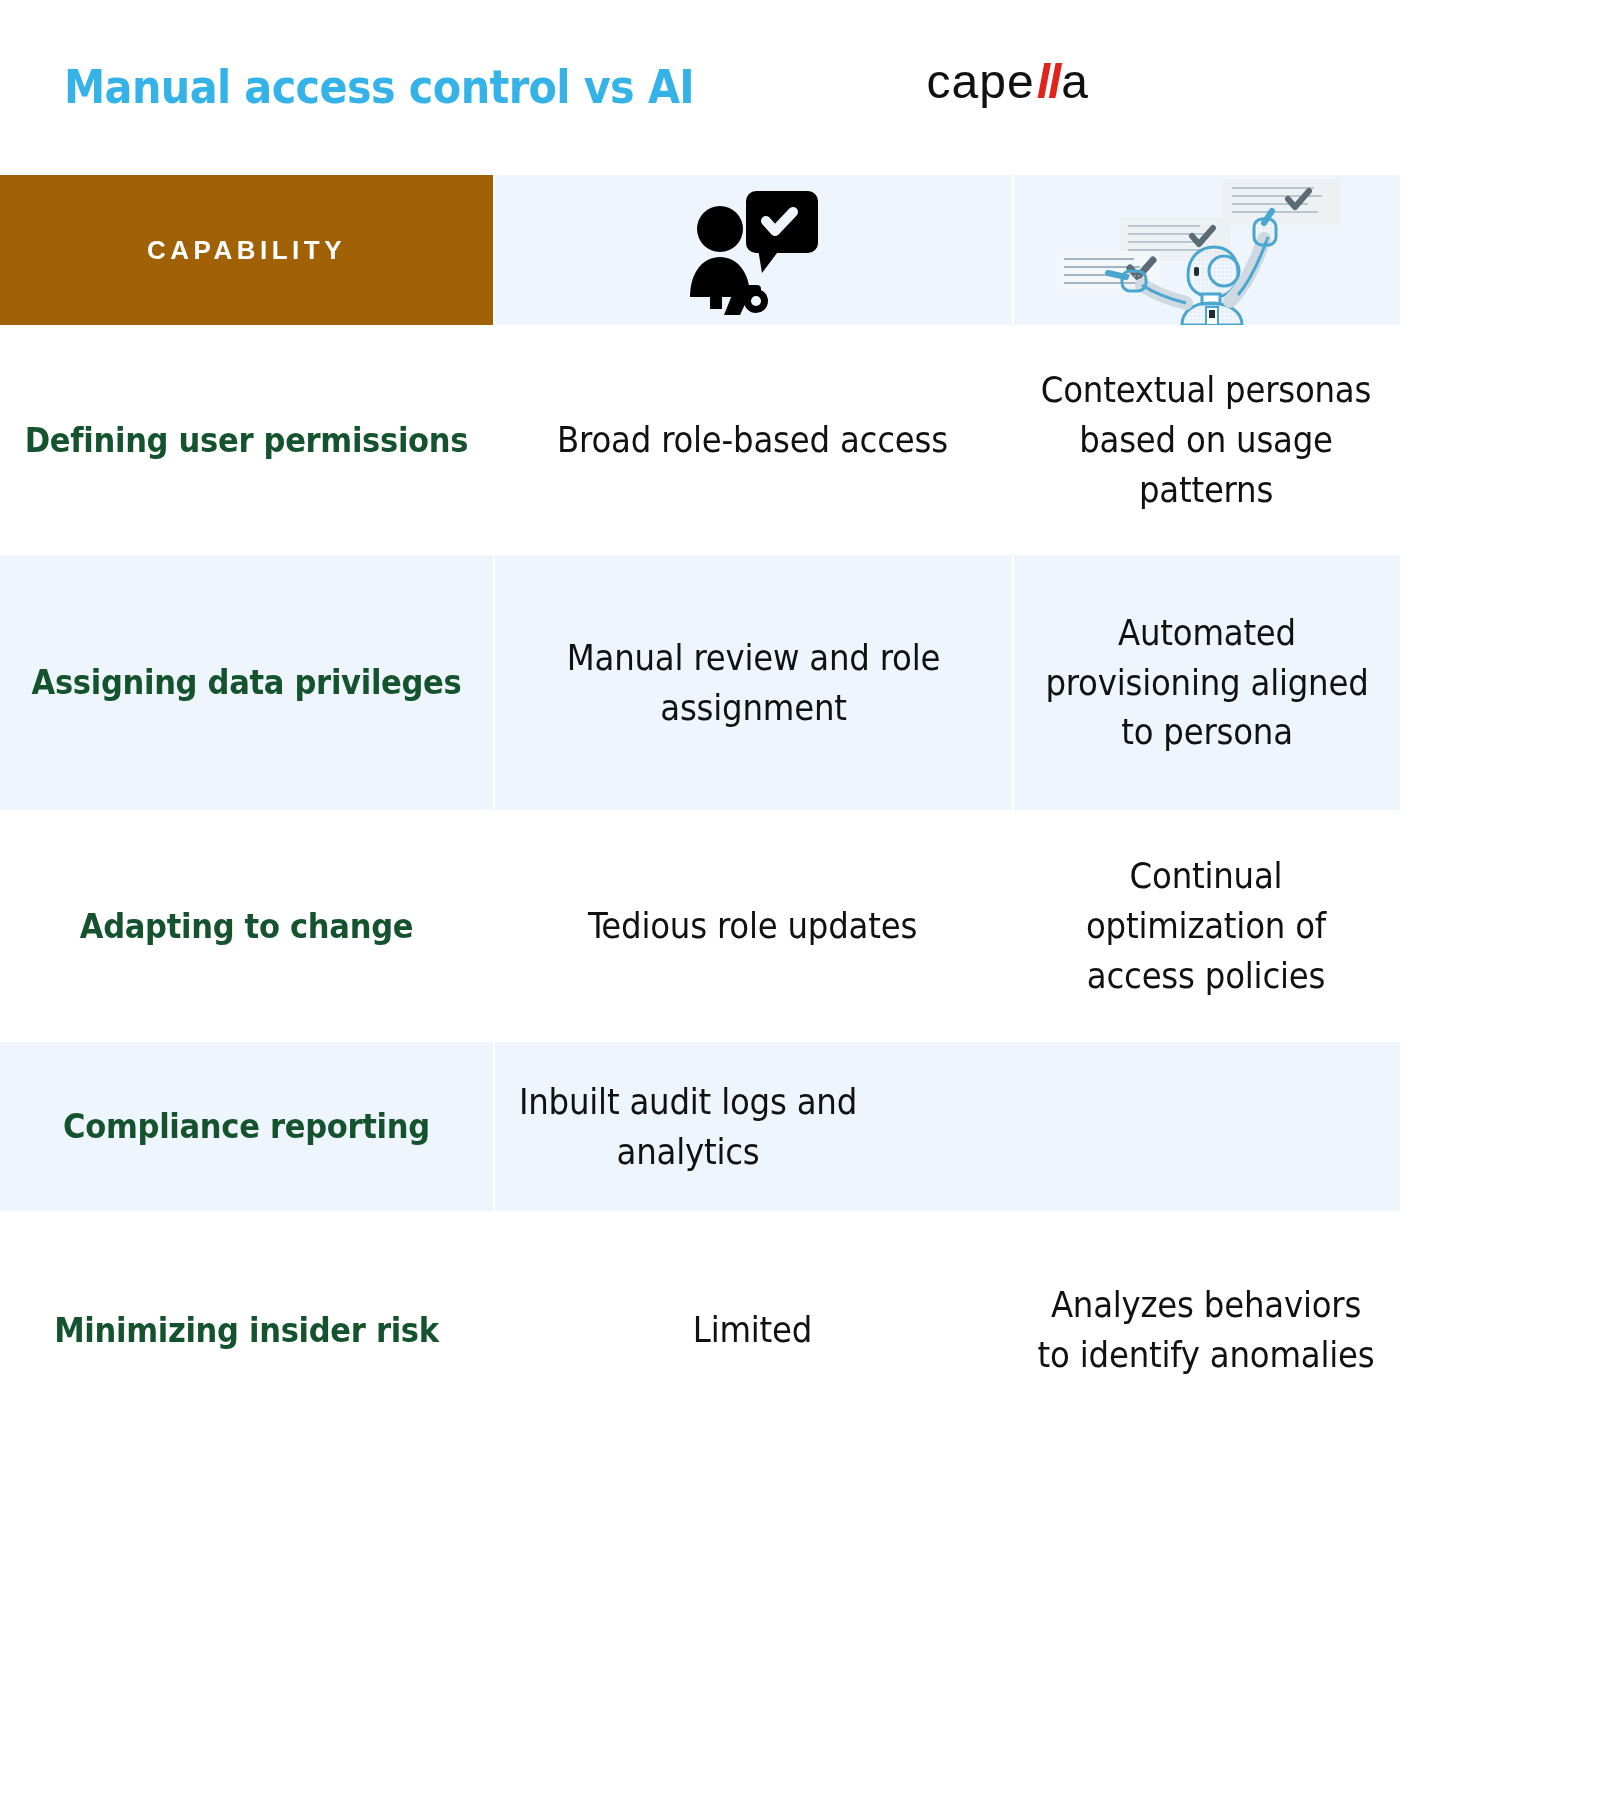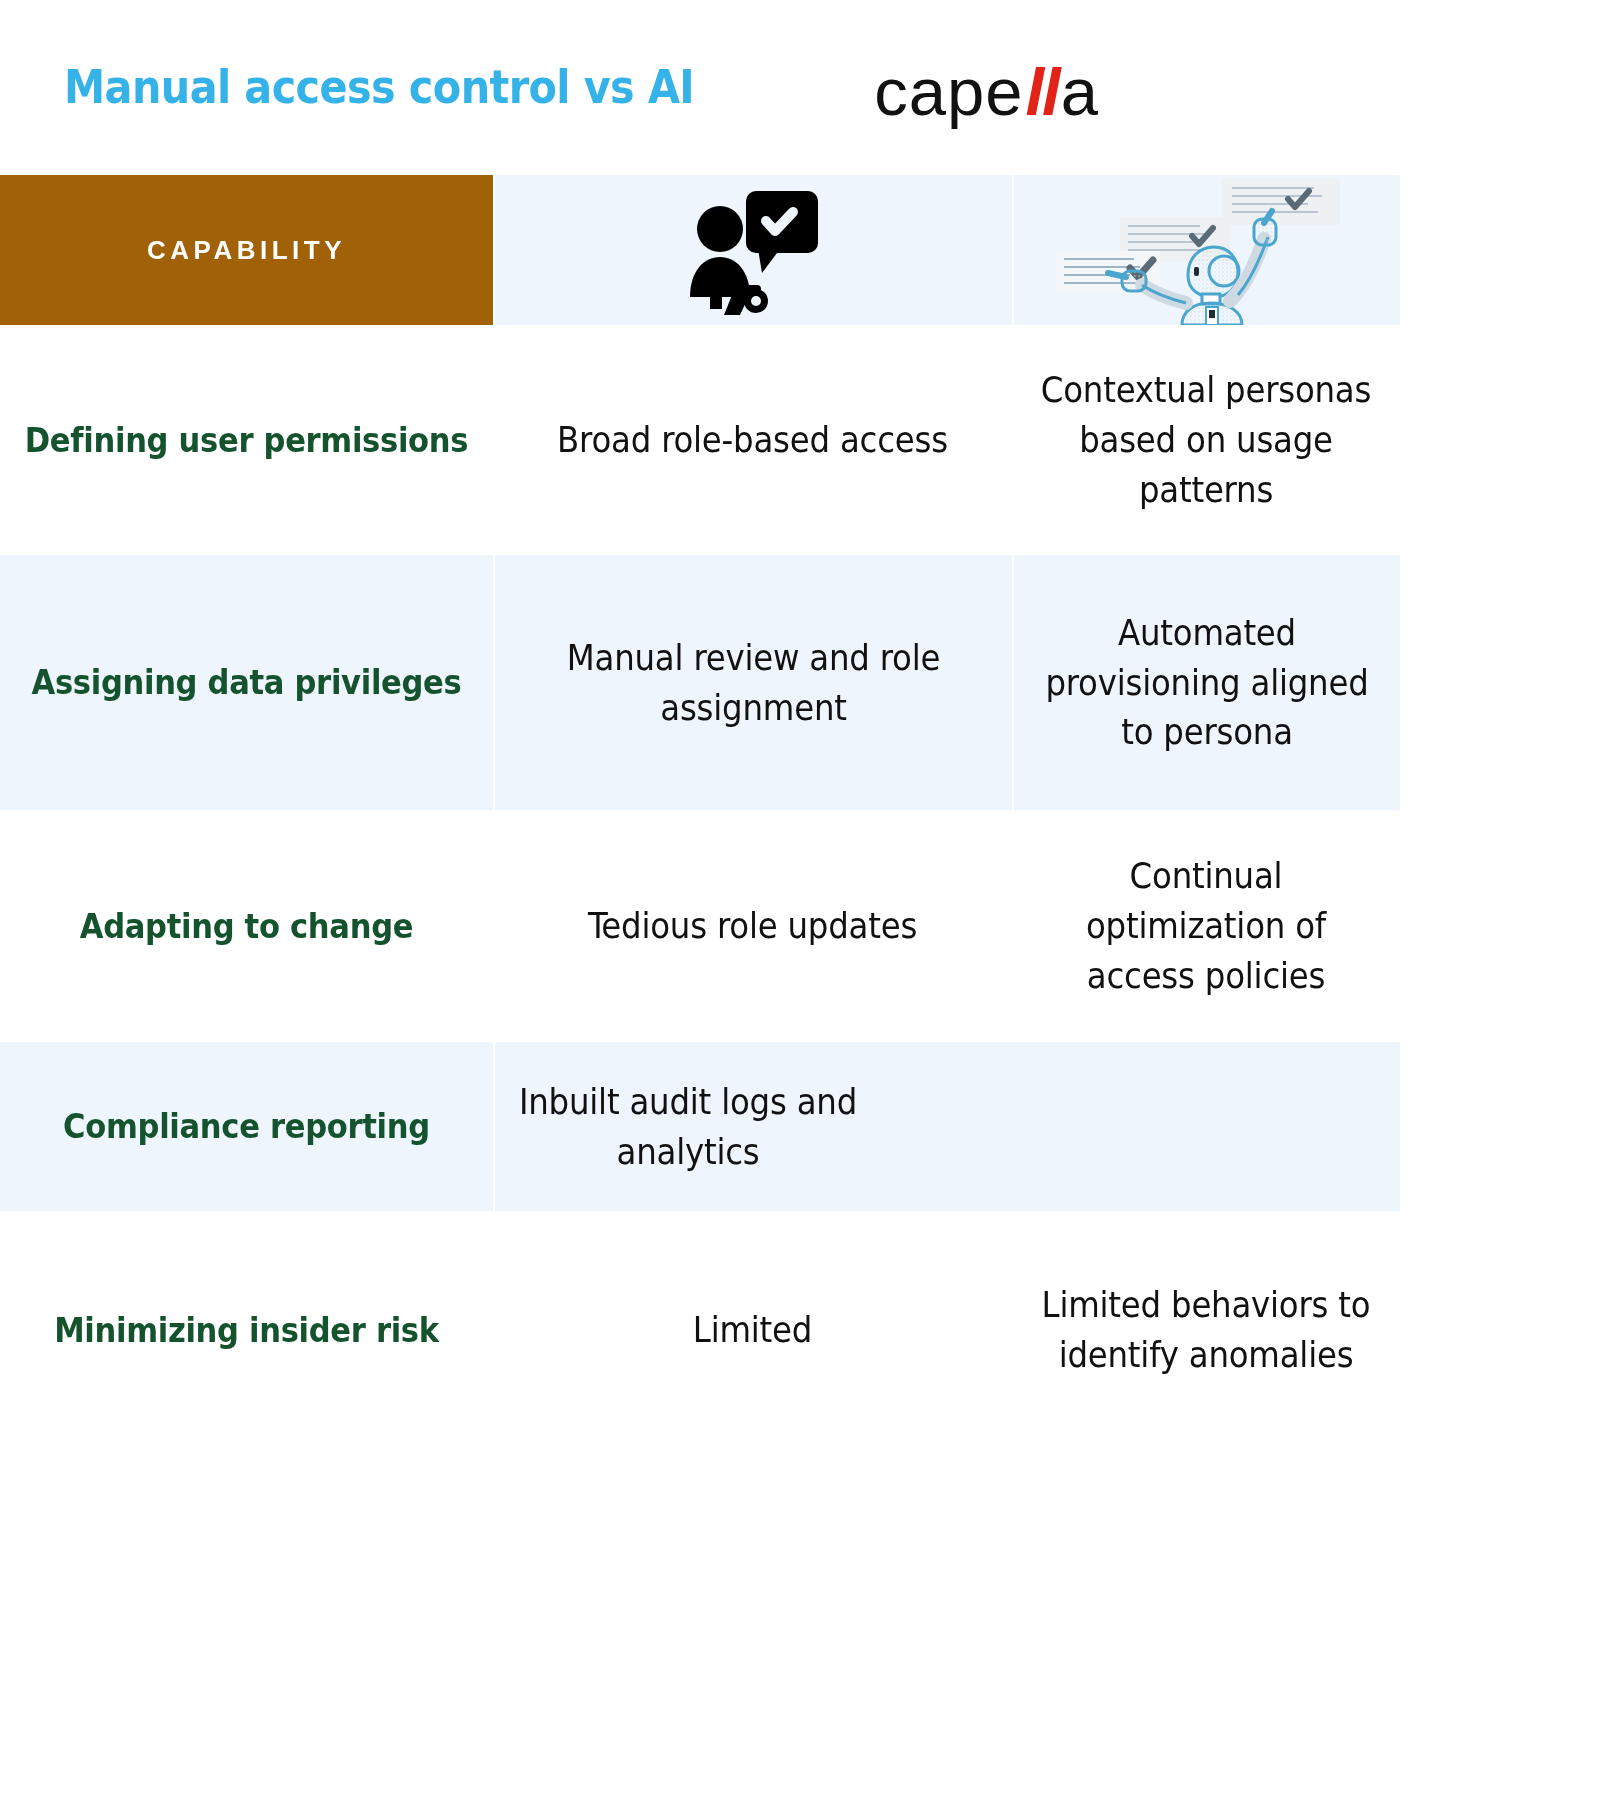--- a/index.html
+++ b/index.html
@@ -29,23 +29,23 @@
     font-size: 46px;
     font-weight: 700;
     letter-spacing: -0.6px;
     color: #35B3E8;
     font-family: "DejaVu Sans", sans-serif;
     font-stretch: condensed;
     white-space: nowrap;
   }
   .brand-logo {
     position: absolute;
-    right: 318px;
+    right: 328px;
     top: 58px;
-    font-size: 67px;
+    font-size: 48px;
     line-height: 1;
     color: #111111;
     font-family: "Liberation Sans", sans-serif;
     font-weight: 300;
     letter-spacing: 1px;
     white-space: nowrap;
     display: flex;
     align-items: baseline;
   }
   .brand-logo .seg {
@@ -310,17 +310,17 @@
   </div>
 
   <div class="row plain r4">
     <div class="cell col-capability">
       <span class="cap-text">Minimizing insider risk</span>
     </div>
     <div class="cell col-manual">
       <span class="body-text">Limited</span>
     </div>
     <div class="cell col-ai">
-      <span class="body-text">Limited behaviors to identify anomalies</span>
+      <span class="body-text">Analyzes behaviors to identify anomalies</span>
     </div>
   </div>
 
 </div>
 
 </body></html>

